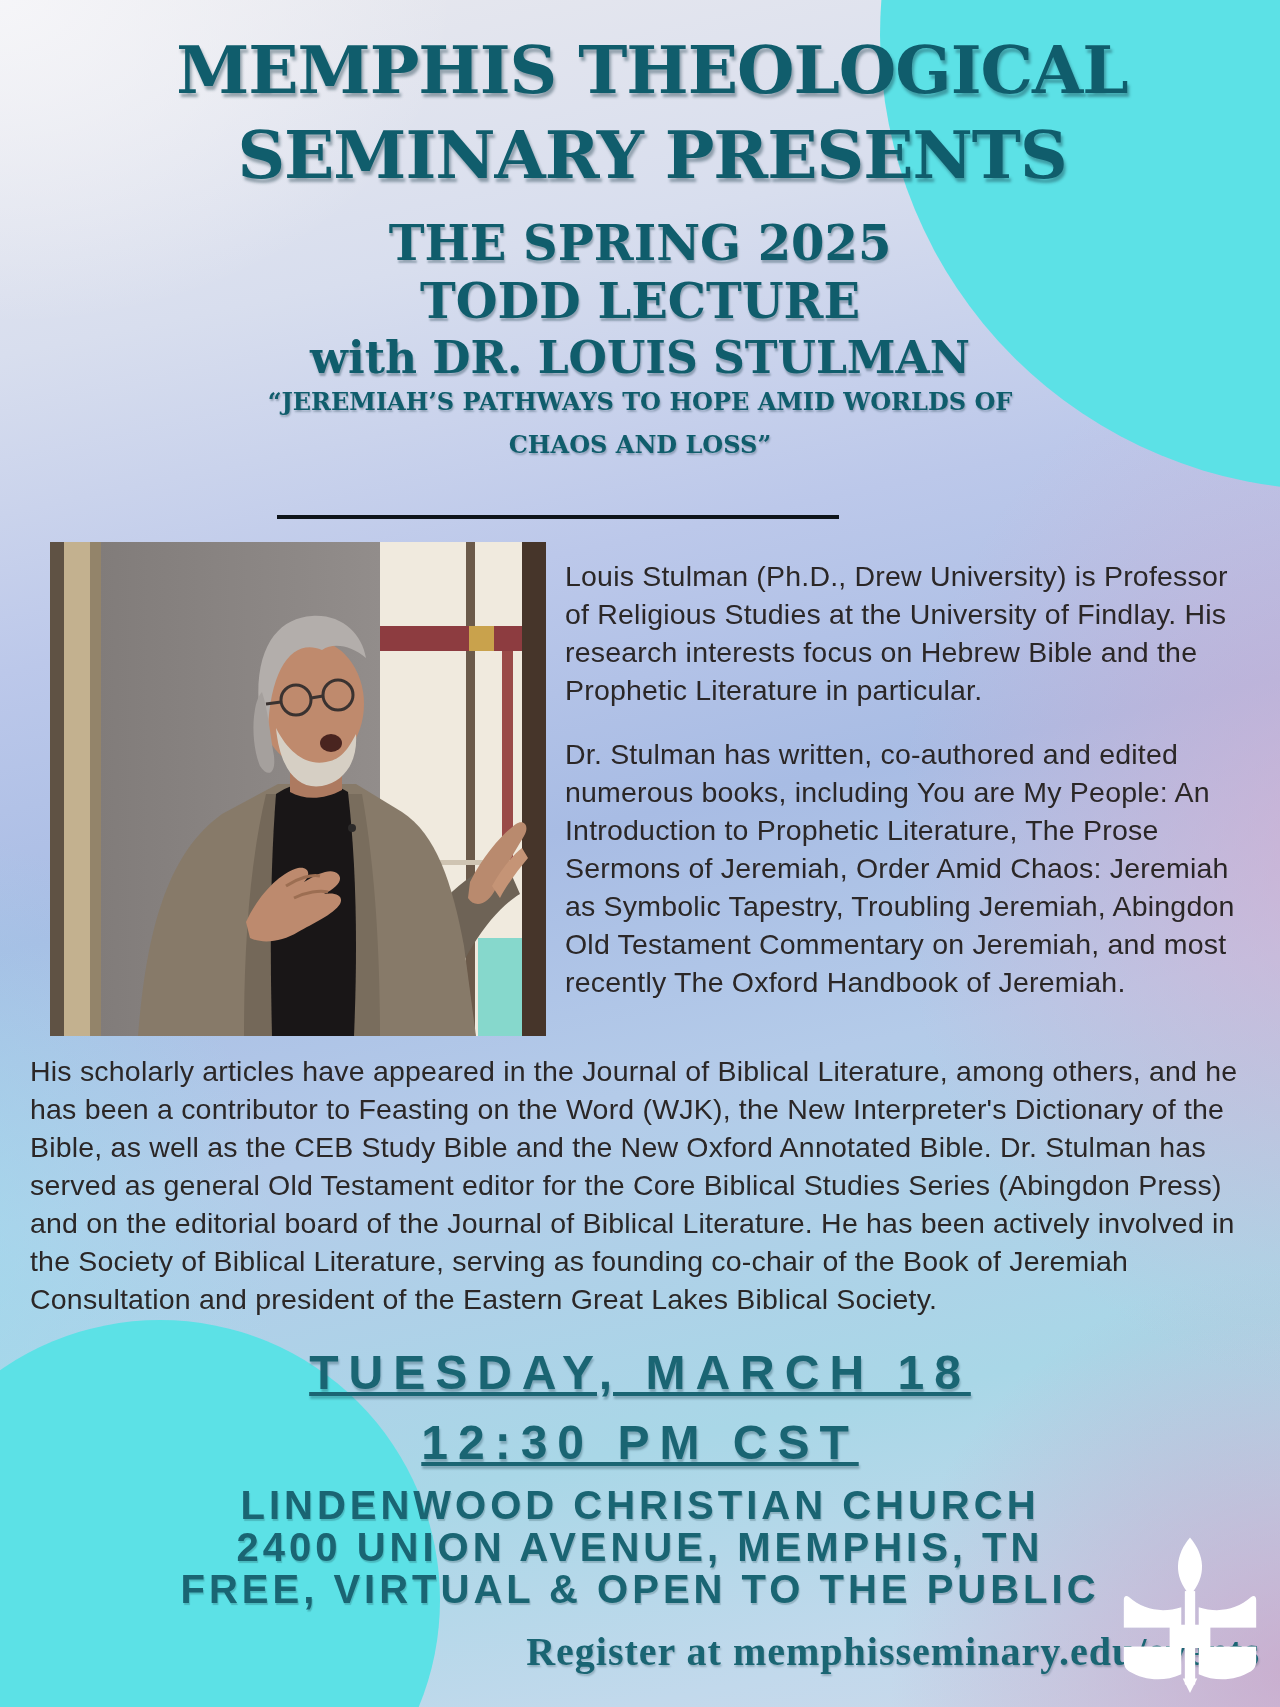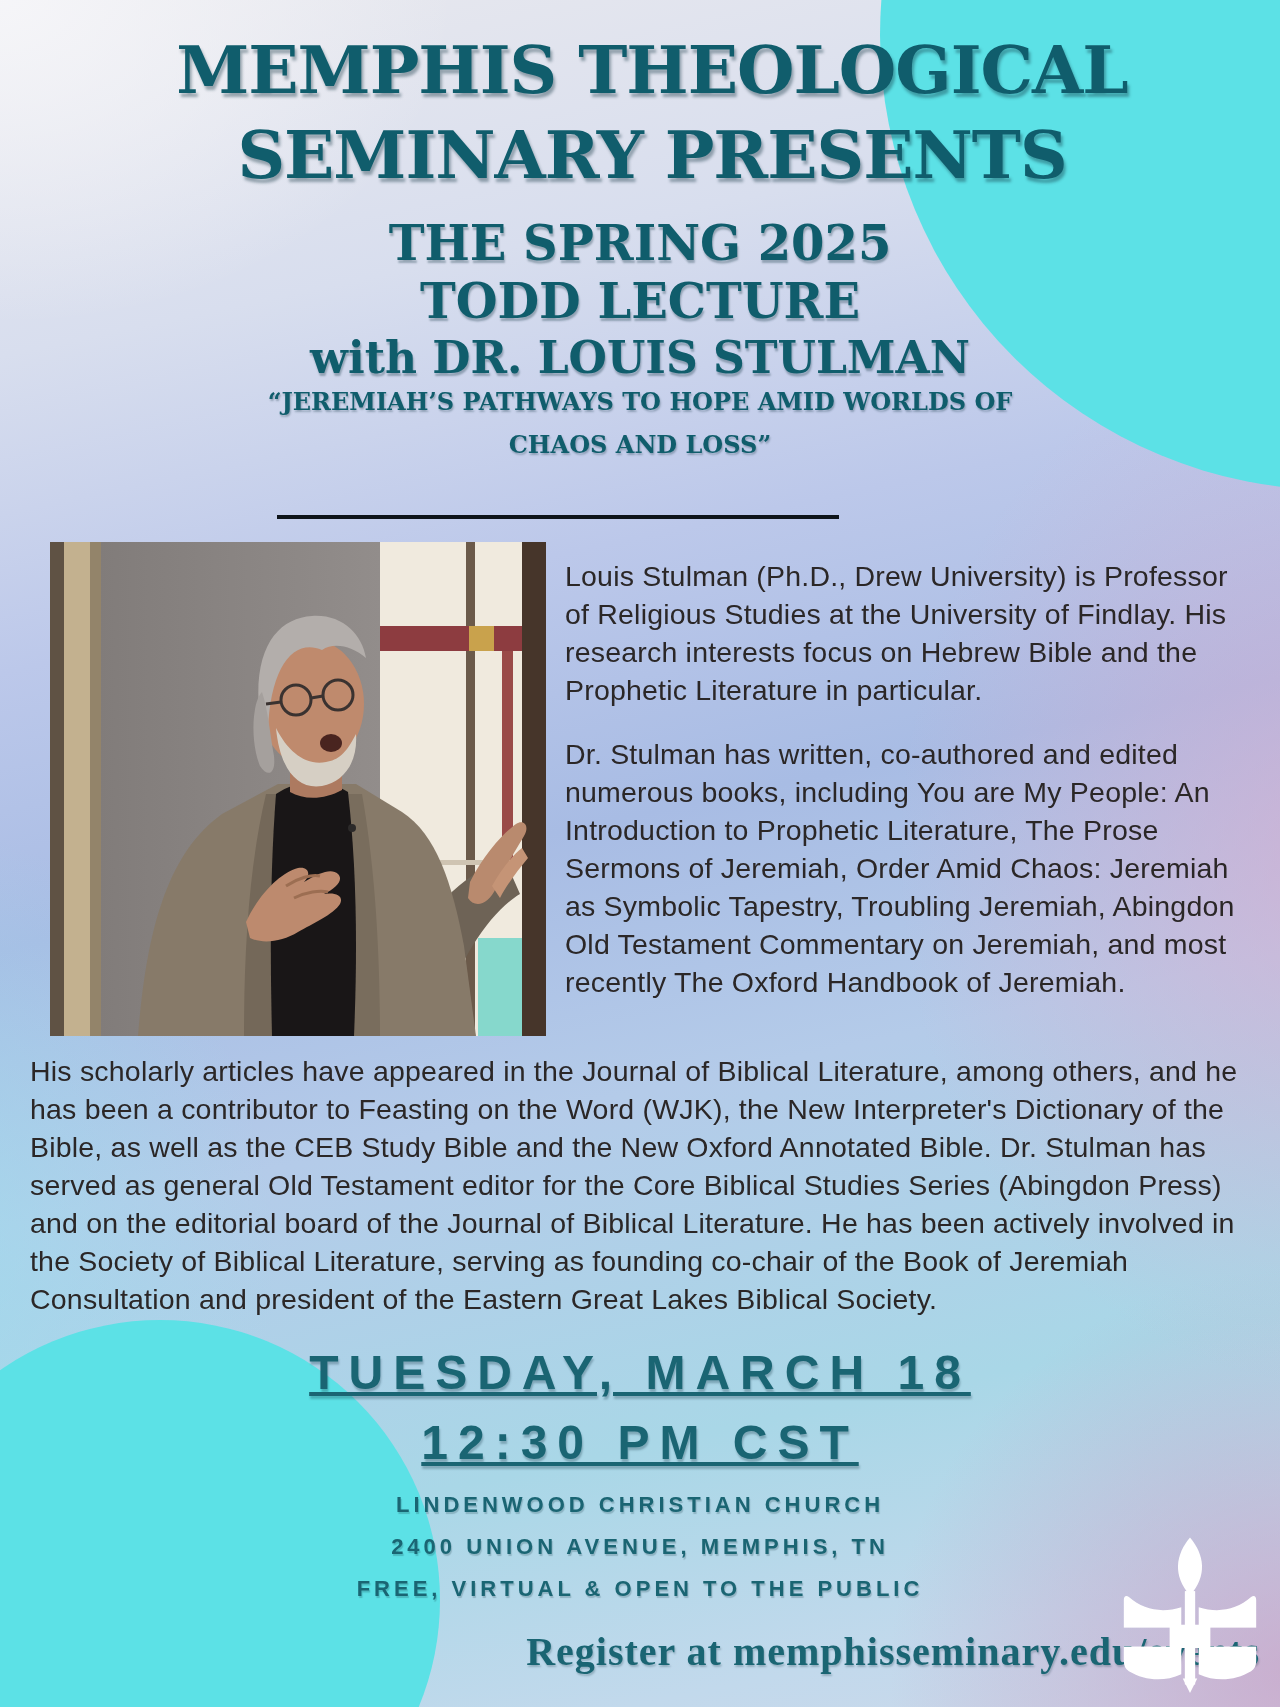--- a/index.html
+++ b/index.html
@@ -20,21 +20,21 @@
     text-shadow:2px 4px 3px rgba(12,48,60,0.38);padding-left:12px;}
   .series{font-size:48px;line-height:58px;text-shadow:1px 3px 2px rgba(12,48,60,0.32);}
   .speaker{font-size:44px;line-height:52px;text-shadow:1px 3px 2px rgba(12,48,60,0.32);}
   .quote{font-size:24px;line-height:43px;text-shadow:1px 2px 2px rgba(12,48,60,0.3);}
   .divider{position:absolute;height:4px;}
   .body-text{color:#2b2727;font-size:28.5px;line-height:38px;letter-spacing:0.2px;margin-top:16px;}
   .photo{position:absolute;left:50px;top:542px;width:496px;height:494px;}
   .photo svg{display:block;width:100%;height:100%;}
   .big-sans{font-weight:bold;letter-spacing:10px;font-size:48px;line-height:58px;
     text-shadow:1px 3px 2px rgba(12,48,60,0.28);text-decoration:underline;}
-  .venue-sans{font-weight:bold;letter-spacing:4px;font-size:22px;line-height:42px;
+  .venue-sans{font-weight:bold;letter-spacing:4px;font-size:40px;line-height:42px;
     text-shadow:1px 2px 1px rgba(12,48,60,0.22);}
   .register{font-weight:bold;font-size:40px;letter-spacing:1px;
     text-shadow:1px 2px 2px rgba(12,48,60,0.25);}
   .logo{position:absolute;left:1116px;top:1536px;width:148px;height:160px;}
   .logo svg{display:block;width:100%;height:100%;}
 </style>
 </head>
 <body>
 
 <div class="page">

